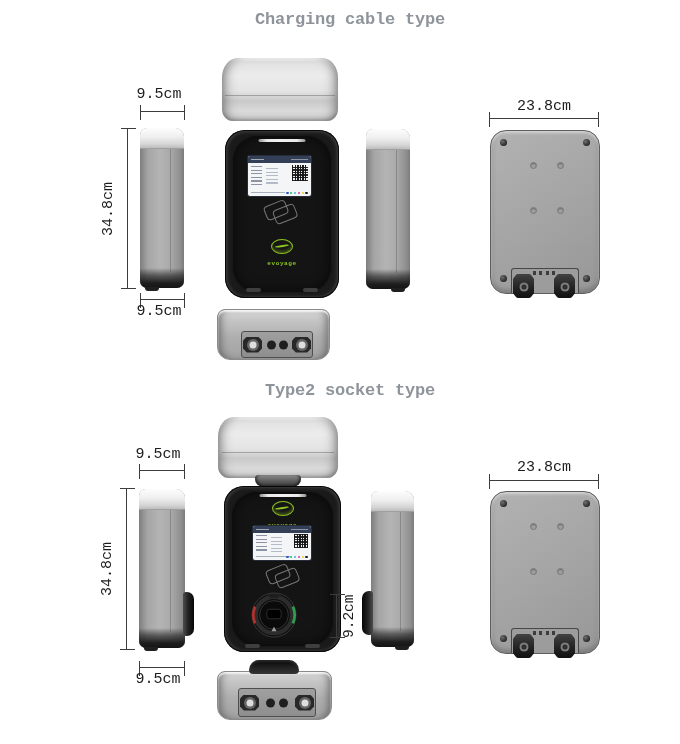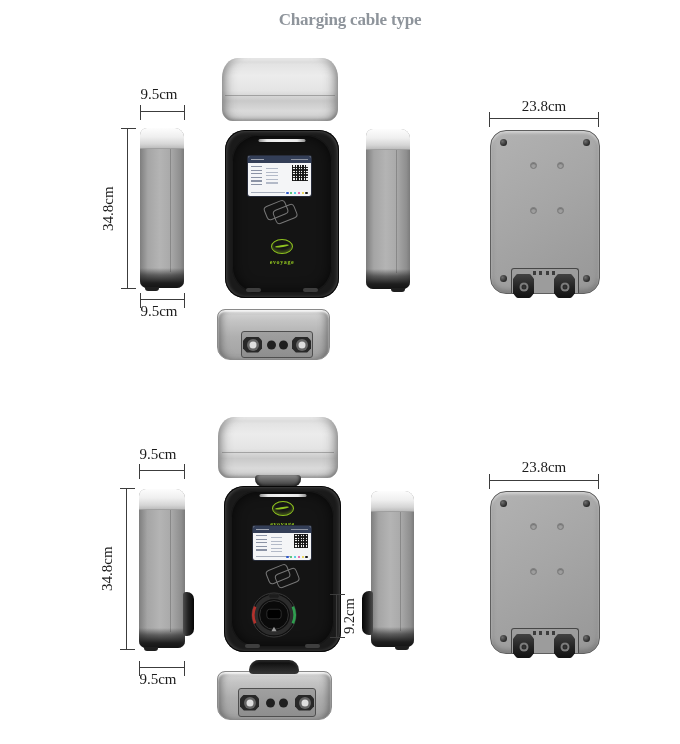--- a/index.html
+++ b/index.html
@@ -1,17 +1,17 @@
 <!DOCTYPE html>
 <html style="--title-text: #8e949b; --dimension-text: #1c1c1c; --dimension-line: #3c3c3c; --brand-green: #8fc31f; --screen-header: #333e57; --socket-indicator-left: #b3312c; --socket-indicator-right: #2f9e4f;"><head>
 <meta charset="utf-8">
 <style>
   html,body{margin:0;padding:0;background:#fff;}
   #canvas{position:relative;width:680px;height:744px;background:#fff;overflow:hidden;
-          font-family:Liberation Serif, serif;}
+          font-family:Liberation Mono, monospace;}
 
   
   .sec-title{position:absolute;left:20px;width:660px;text-align:center;
     font-size:17px;font-weight:bold;letter-spacing:-0.2px;font-stretch:condensed;
     color:var(--title-text,#8e949b);}
   .s1-title{top:10px}.s2-title{top:381px}
 
   
   .dim-label{position:absolute;font-size:15px;color:var(--dimension-text,#1c1c1c);
     text-align:center;white-space:nowrap;}
@@ -274,20 +274,21 @@
 
   <div class="bottom-view s1-bottom">
     <div class="bv-panel">
       <div class="pgland pg-l"></div>
       <div class="pgland pg-r"></div>
       <i class="pdot pd-1"></i>
       <i class="pdot pd-2"></i>
     </div>
   </div>
 
+  <div class="sec-title s2-title">Type2 socket type</div>
 
   <div class="top-view s2-topview">
     <div class="tv-seam"></div>
     <div class="tv-bump"></div>
   </div>
 
   <div class="dim-label s2-dim-top-label">9.5cm</div>
   <div class="dimh s2-dim-top-line"></div>
   <div class="dim-label-v s2-dim-h-label">34.8cm</div>
   <div class="dimv s2-dim-h-line"></div>

